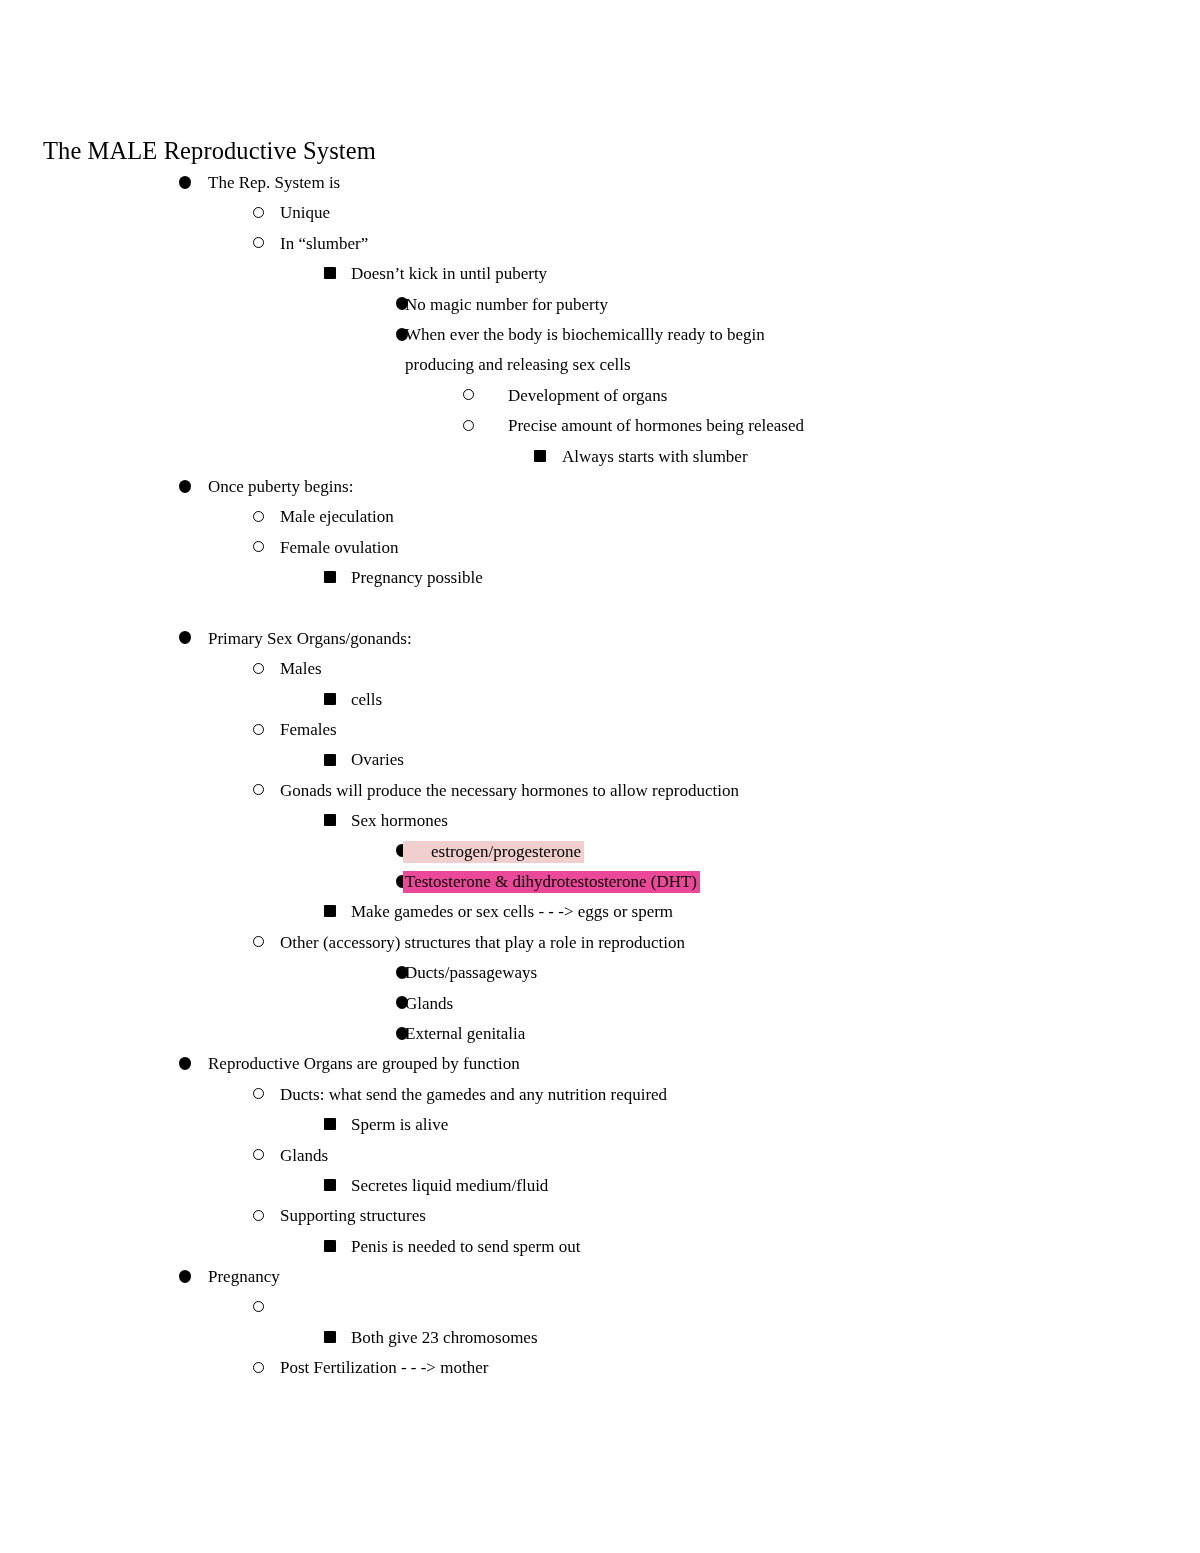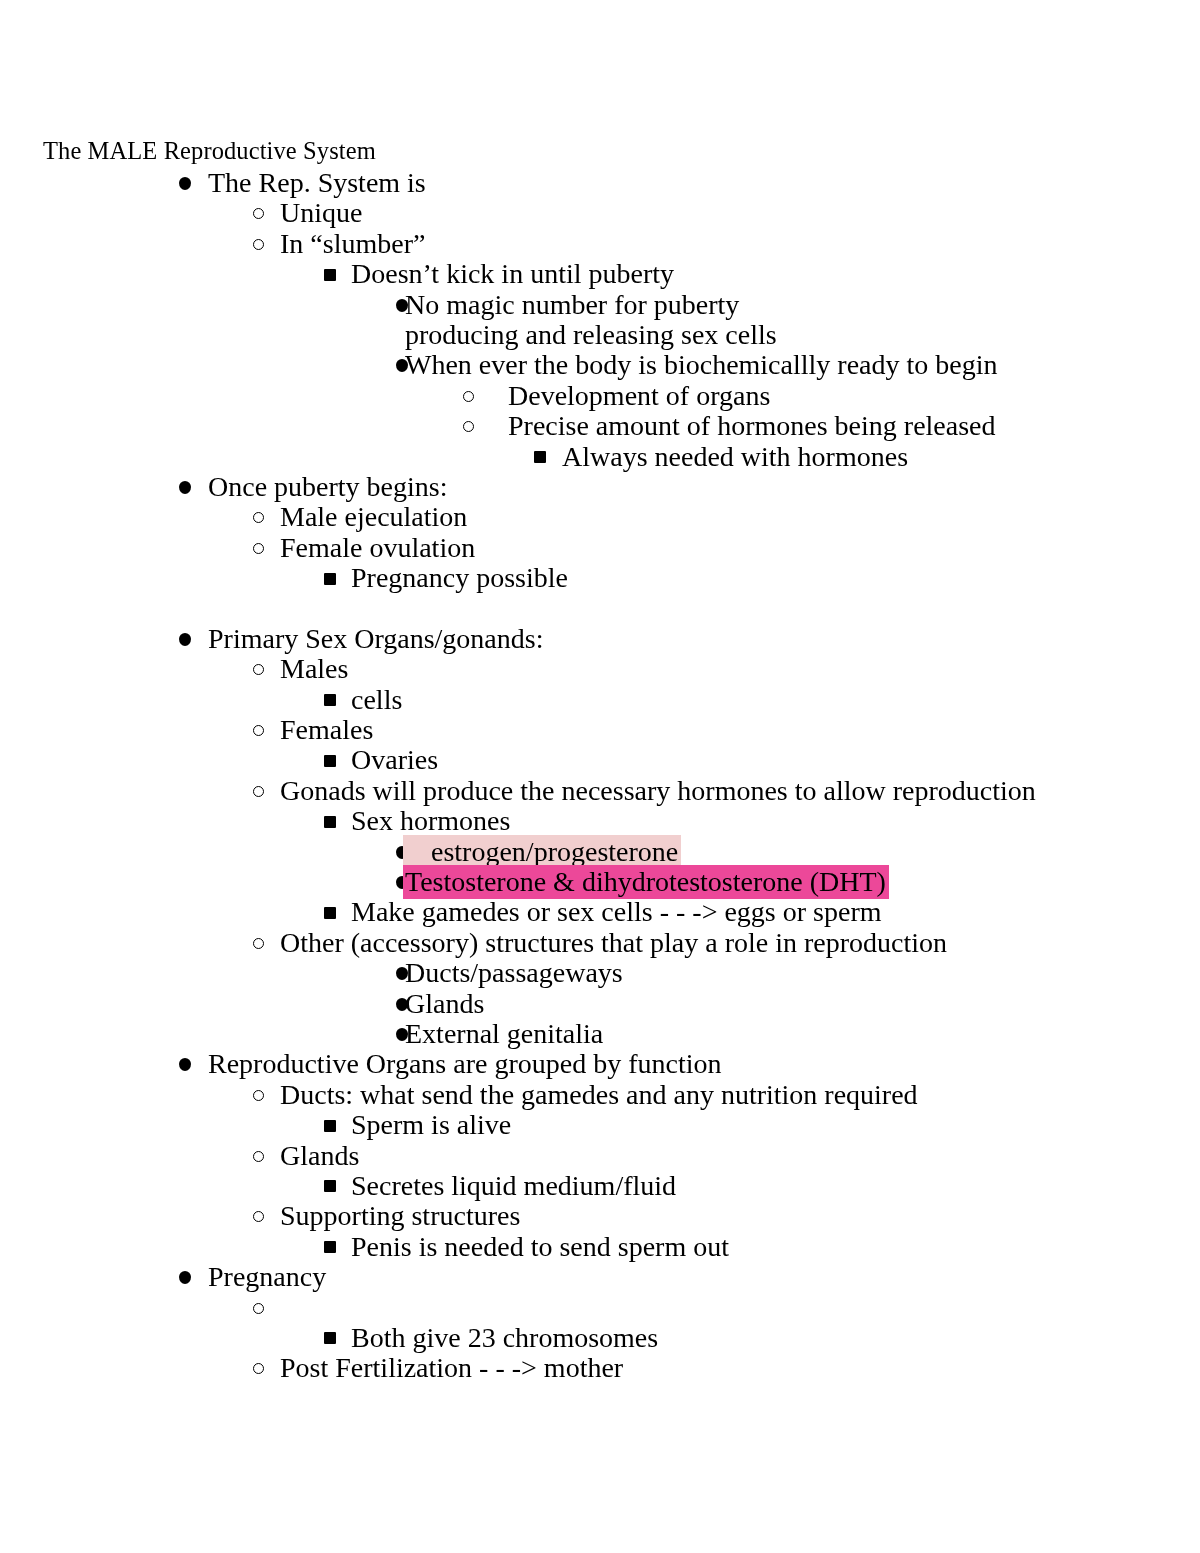--- a/index.html
+++ b/index.html
@@ -36,21 +36,21 @@
     position: absolute;
     left: 0;
     top: 168px;
     width: 1200px;
   }
   .row {
     position: relative;
     height: 30.4px;
     line-height: 30.4px;
     white-space: nowrap;
-    font-size: 28px;
+    font-size: 17px;
   }
   .row.spacer {
     height: 30.4px;
   }
   
   .bullet {
     position: absolute;
     top: 0;
     height: 30.4px;
     line-height: 30.4px;
@@ -130,37 +130,37 @@
       </div>
       <div class="row">
         <span class="bullet b3 mk-square"><i></i></span>
         <span class="txt t3">Doesn’t kick in until puberty</span>
       </div>
       <div class="row">
         <span class="bullet b4 mk-disc"><i></i></span>
         <span class="txt t4">No magic number for puberty</span>
       </div>
       <div class="row">
+        <span class="bullet b4 mk-disc"><i></i></span>
+        <span class="txt t4">When ever the body is biochemicallly ready to begin</span>
+      </div>
+      <div class="row">
         <span class="wrap-cont t4">producing and releasing sex cells</span>
-      </div>
-      <div class="row">
-        <span class="bullet b4 mk-disc"><i></i></span>
-        <span class="txt t4">When ever the body is biochemicallly ready to begin</span>
       </div>
       <div class="row">
         <span class="bullet b5 mk-circle"><i></i></span>
         <span class="txt t5">Development of organs</span>
       </div>
       <div class="row">
         <span class="bullet b5 mk-circle"><i></i></span>
         <span class="txt t5">Precise amount of hormones being released</span>
       </div>
       <div class="row">
         <span class="bullet b6 mk-square"><i></i></span>
-        <span class="txt t6">Always needed with hormones</span>
+        <span class="txt t6">Always starts with slumber</span>
       </div>
       <div class="row">
         <span class="bullet b1 mk-disc"><i></i></span>
         <span class="txt t1">Once puberty begins:</span>
       </div>
       <div class="row">
         <span class="bullet b2 mk-circle"><i></i></span>
         <span class="txt t2">Male ejeculation</span>
       </div>
       <div class="row">

